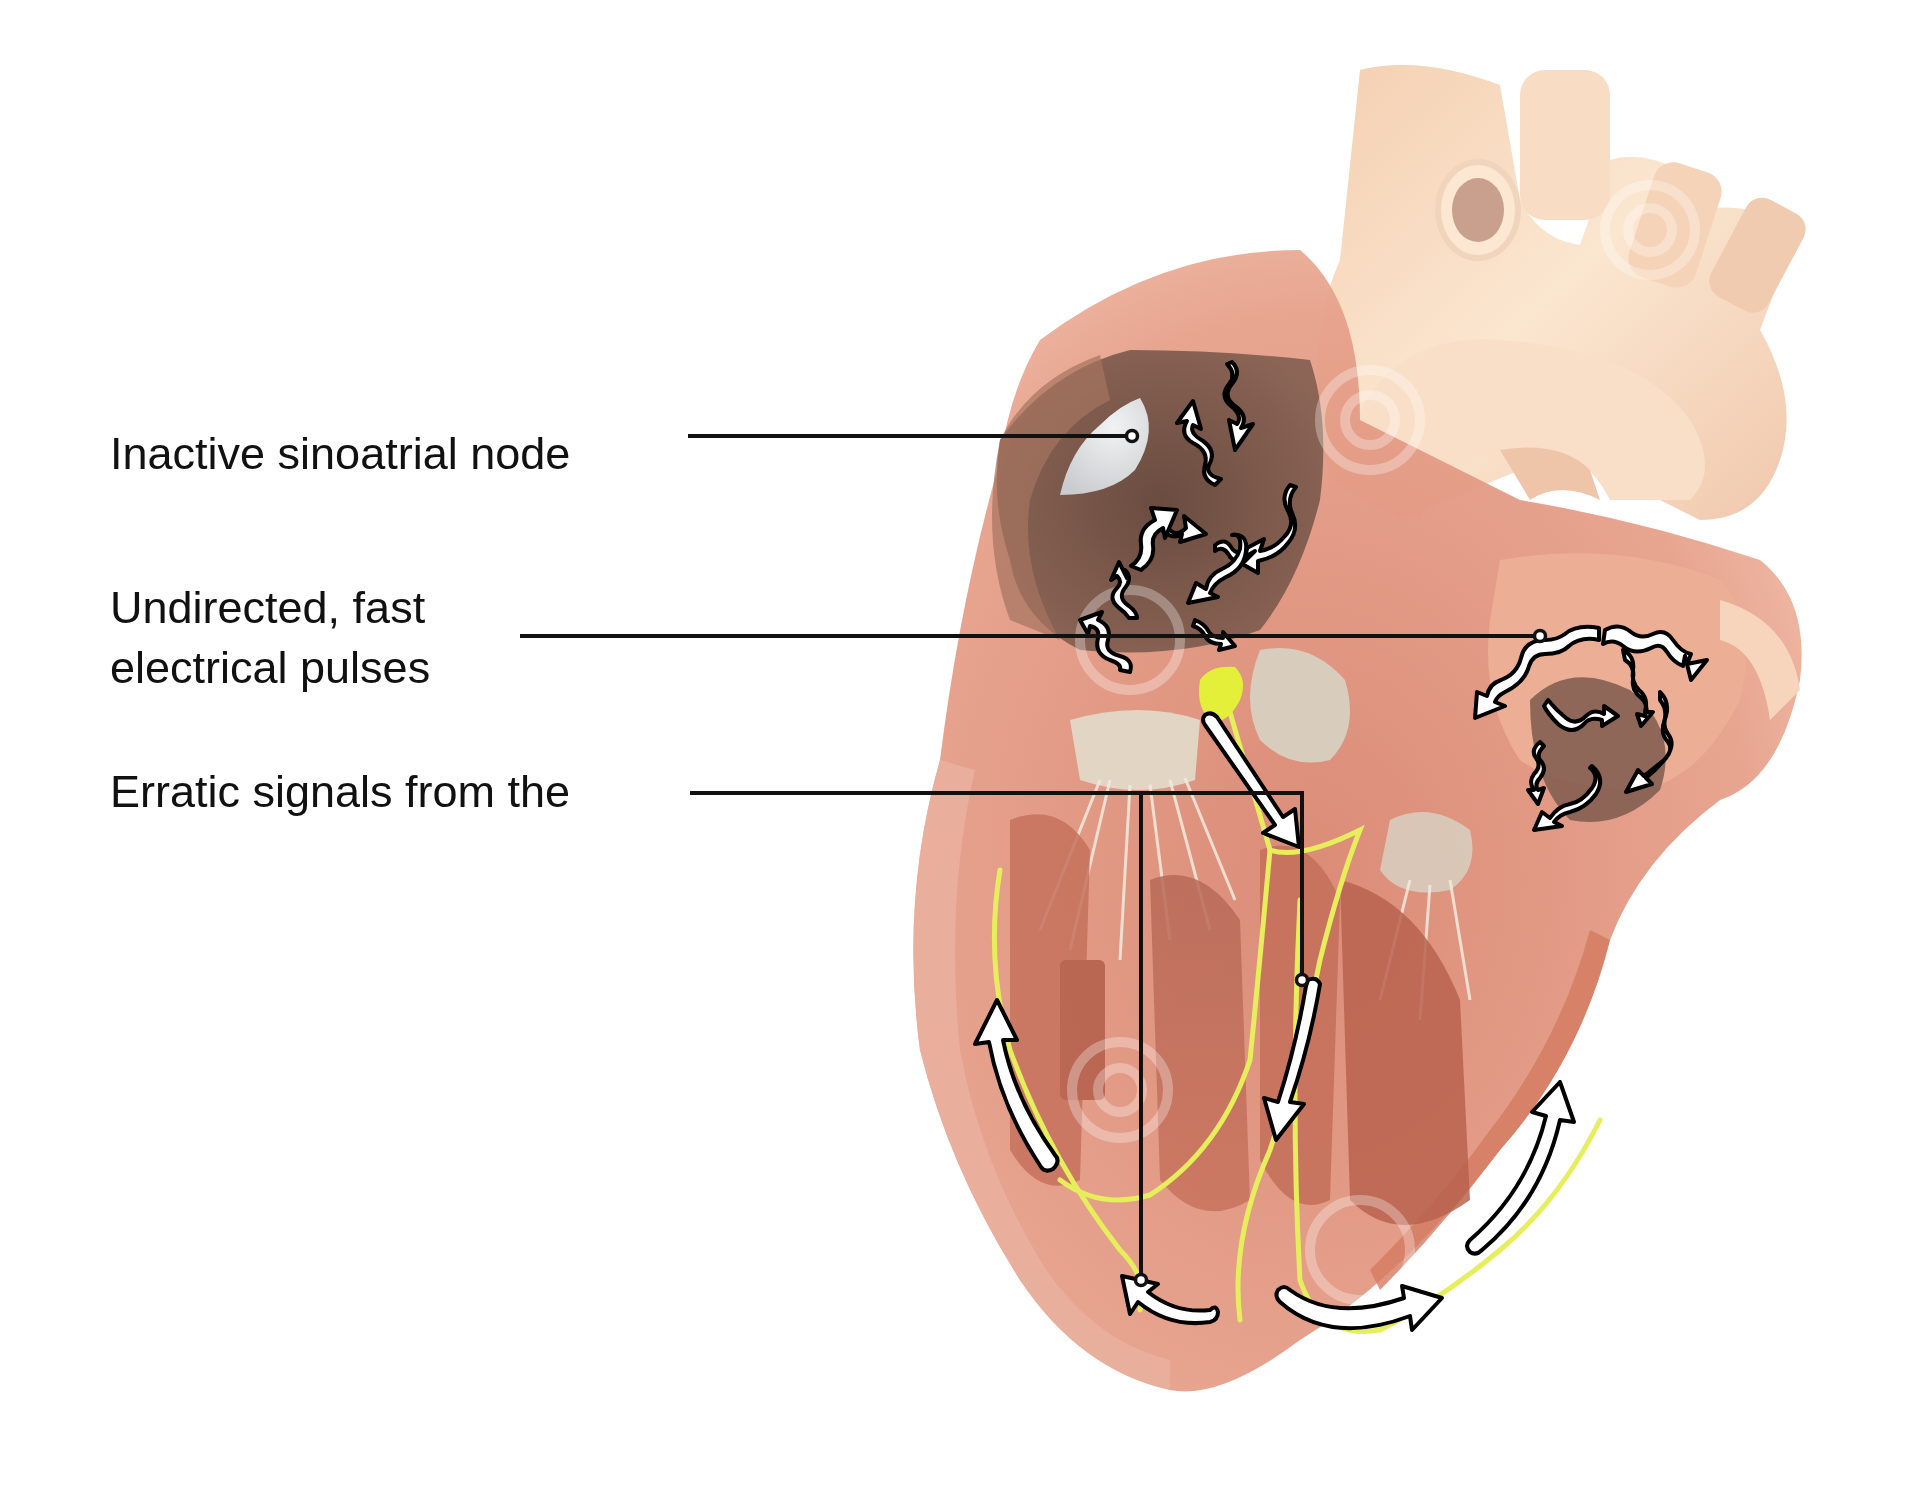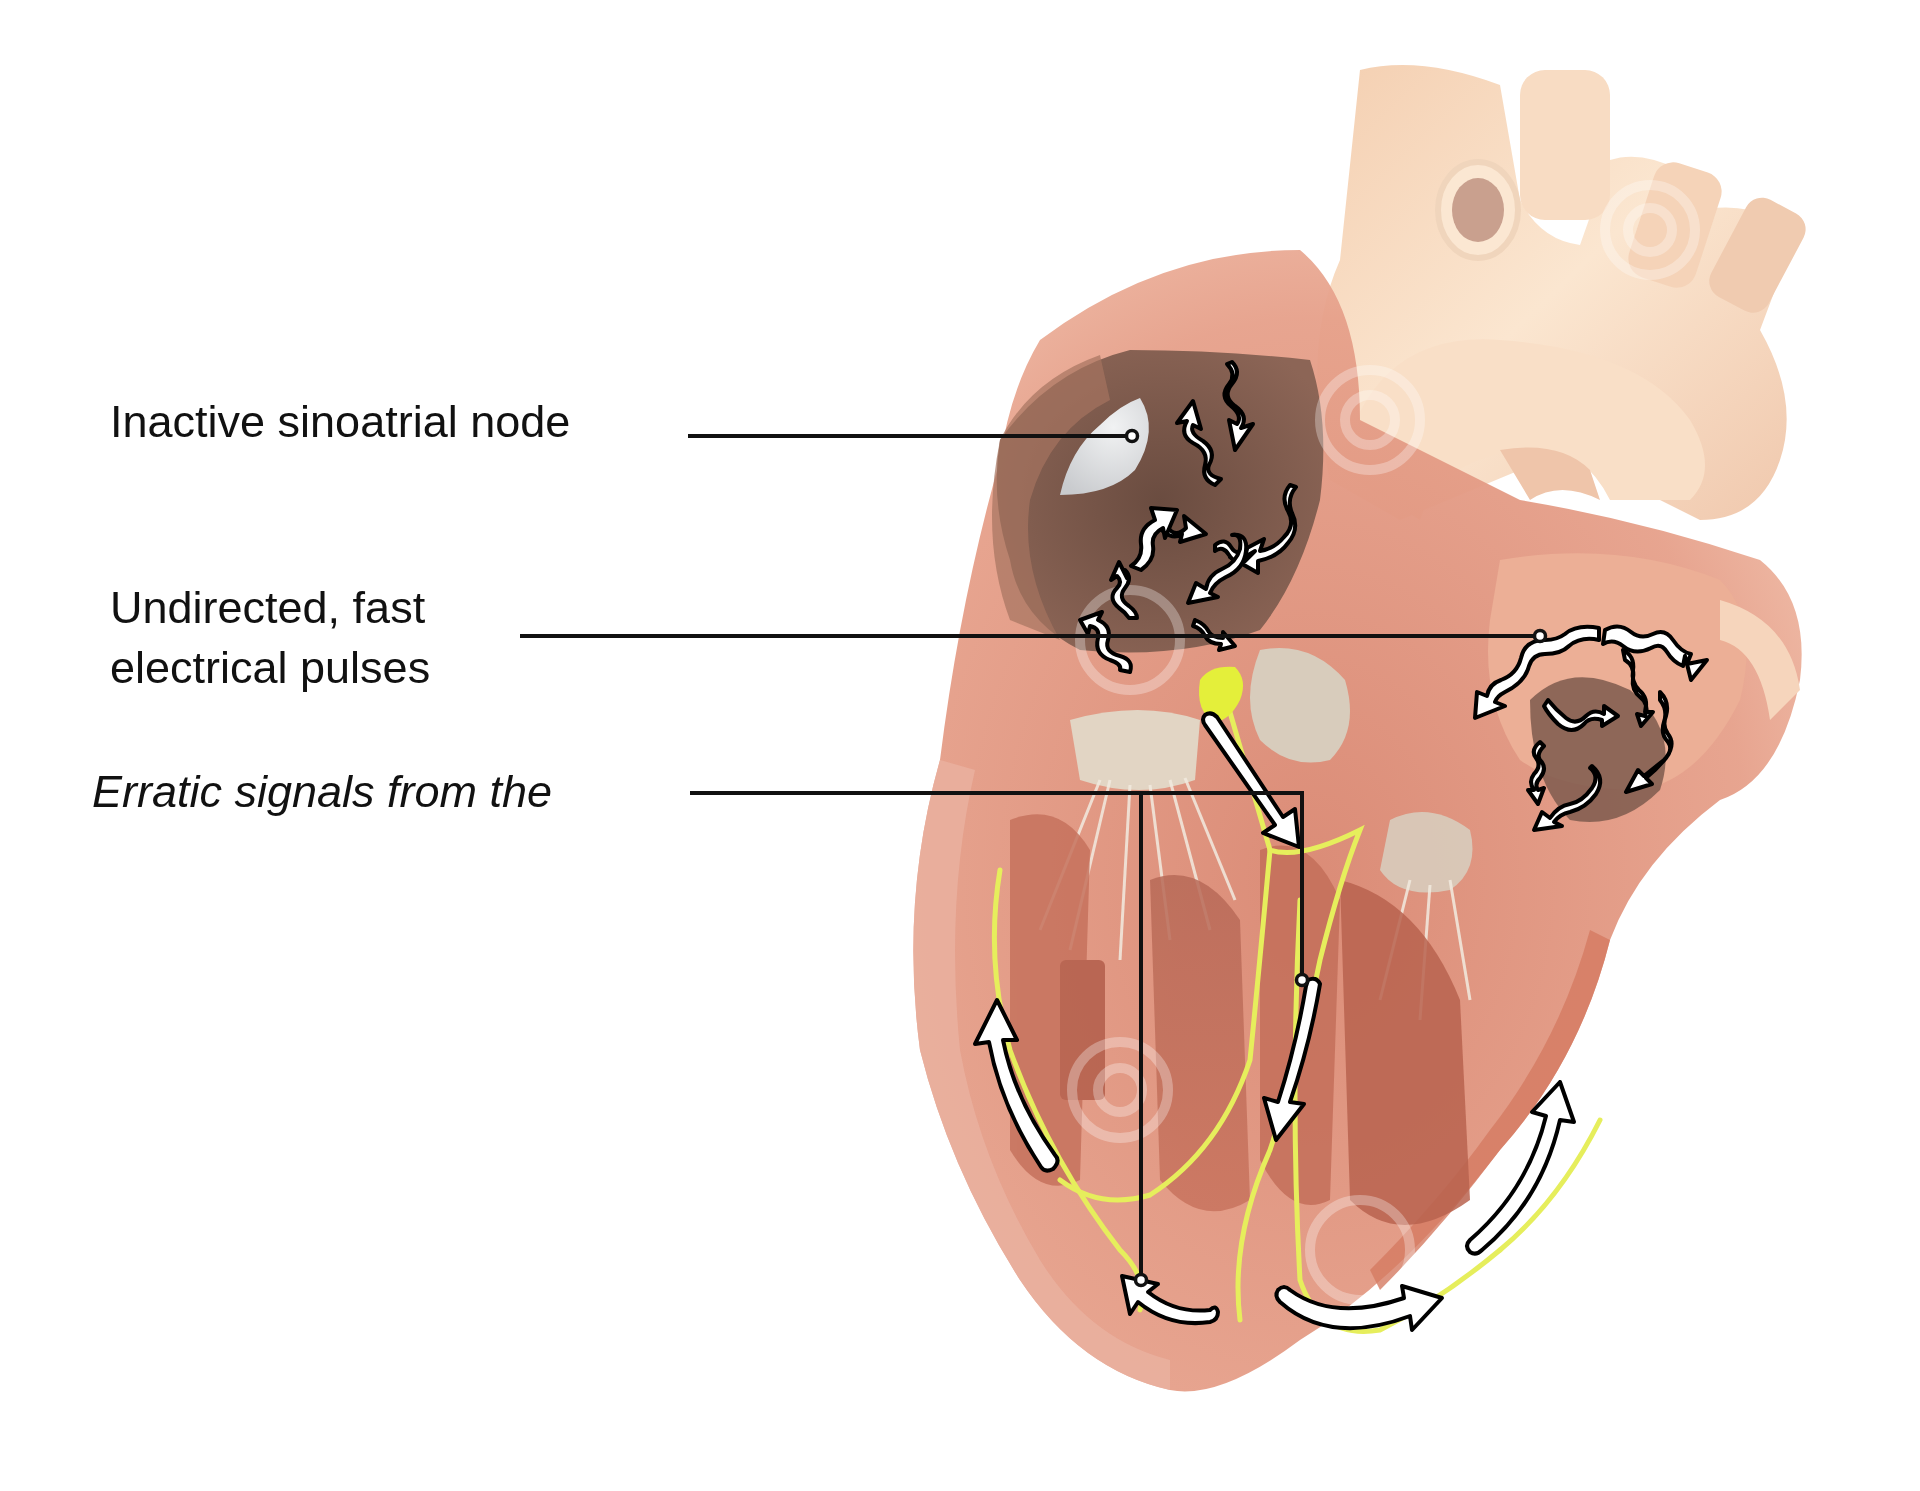--- a/index.html
+++ b/index.html
@@ -5,28 +5,28 @@
   html, body { margin: 0; padding: 0; background: #ffffff; }
   body { width: 1920px; height: 1491px; position: relative; overflow: hidden;
          font-family: "Liberation Sans", sans-serif; }
   .label { position: absolute; color: #111111; font-size: 45px; line-height: 60px;
            font-family: "Liberation Sans", sans-serif; white-space: nowrap; }
   #diagram { position: absolute; left: 0; top: 0; }
 </style>
 </head>
 <body>
 
-<div class="label" style="left:110px; top:392px;text-align:center;">
+<div class="label" style="left:110px; top:424px;text-align:center;">
   <div>Inactive sinoatrial node</div>
 </div>
 <div class="label" style="left:110px; top:578px;">
   <div>Undirected, fast</div>
   <div>electrical pulses</div>
 </div>
-<div class="label" style="left:92px; top:762px;font-style:italic;">
+<div class="label" style="left:110px; top:762px;">
   <div>Erratic signals from the</div>
 </div>
 
 <svg id="diagram" width="1920" height="1491" viewBox="0 0 1920 1491" xmlns="http://www.w3.org/2000/svg">
   <defs>
     <radialGradient id="gBody" cx="0.45" cy="0.55" r="0.7">
       <stop offset="0" stop-color="#d98670"></stop>
       <stop offset="0.7" stop-color="#e6a08a"></stop>
       <stop offset="1" stop-color="#f2c2ad"></stop>
     </radialGradient>

